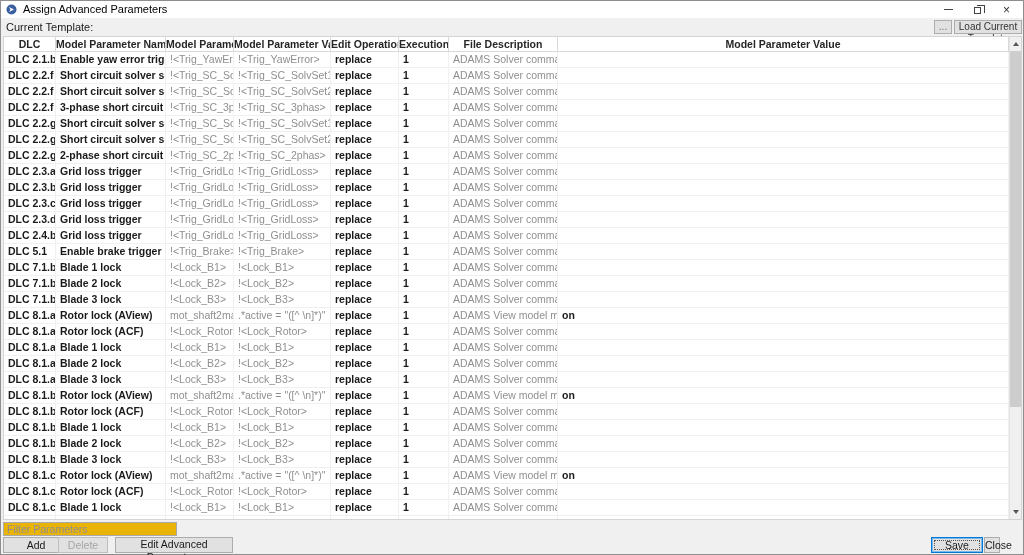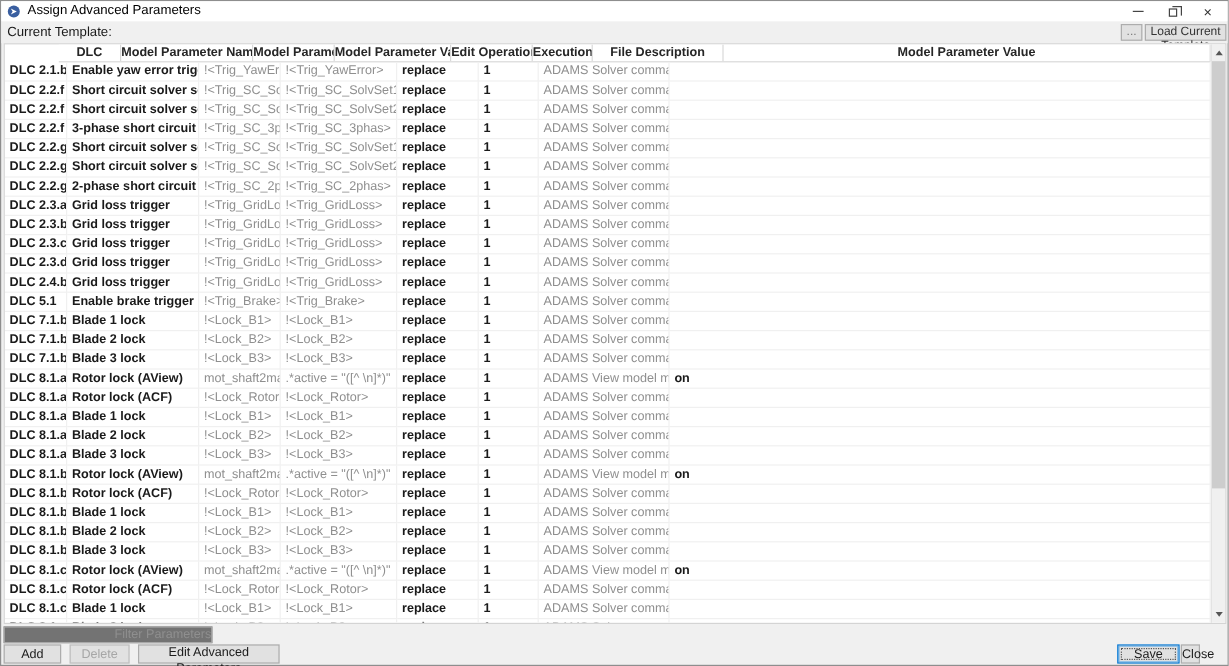--- a/index.html
+++ b/index.html
@@ -32,21 +32,21 @@
     font-size:10.5px; padding:0 2px; color:#1a1a1a;margin-top:44px; }
   .mini-btn { position:absolute; top:2px; height:14px; background:#e1e1e1; border:1px solid #adadad;
     font-family:"Liberation Sans",sans-serif; font-size:10px; line-height:12px; text-align:center; color:#333; padding:0; }
   .browse-btn { left:933px; width:18px; color:#777; }
   .load-btn { left:953px; width:68px; font-size:10px; }
 
   
   .table-wrap { position:absolute; left:2px; top:35px; width:1019px; height:484px;
     background:#fff; border:1px solid #d4d4d4; display:flex; }
   .grid { flex:1; display:flex; flex-direction:column; overflow:hidden; }
-  .thead { display:flex; height:15px; border-bottom:1px solid #d9d9d9; background:#fff; flex:none;margin-left:45px; }
+  .thead { display:flex; height:15px; border-bottom:1px solid #d9d9d9; background:#fff; flex:none; }
   .hcell { border-right:1px solid #d9d9d9; font-weight:bold; font-size:10.5px; text-align:center;
     line-height:14px; color:#262626; white-space:nowrap; overflow:hidden; }
   .rows { flex:1; overflow:hidden; }
   .trow { display:flex; height:16px; }
   .cell { border-right:1px solid #f0f0f0; border-bottom:1px solid #f0f0f0; font-size:10.5px;
     line-height:15px; padding-left:4px; white-space:nowrap; overflow:hidden;
     color:#1a1a1a; font-weight:bold; }
   .trow .cell:nth-child(3), .trow .cell:nth-child(4), .trow .cell:nth-child(7) {
     color:#8f8f8f; font-weight:normal; }
   .c0 { width:52px; flex:none; }
@@ -62,27 +62,27 @@
   .vscroll { width:12px; flex:none; background:#f0f0f0; border-left:1px solid #e3e3e3; position:relative; }
   .sb-btn { position:absolute; left:0; width:11px; height:14px; display:flex; align-items:center; justify-content:center; }
   .sb-up { top:0; }
   .sb-down { bottom:0; }
   .tri-up { width:0; height:0; border-left:3px solid transparent; border-right:3px solid transparent; border-bottom:4px solid #555; }
   .tri-down { width:0; height:0; border-left:3px solid transparent; border-right:3px solid transparent; border-top:4px solid #555; }
   .sb-thumb { position:absolute; top:14px; left:0; width:11px; height:356px; background:#cdcdcd; }
 
   
   .filter-input { position:absolute; left:2px; top:521px; width:174px; height:14px;
-    border:1px solid #a9a9a9; background:#737373; font-family:"Liberation Sans",sans-serif;
-    font-size:10.5px; padding-left:3px; color:#1a1a1a;text-align:right; }
+    border:1px solid #a9a9a9; background:#eab308; font-family:"Liberation Sans",sans-serif;
+    font-size:10.5px; padding-left:3px; color:#1a1a1a; }
   .filter-input::placeholder { color:#8f8f8f; }
   .btn { position:absolute; top:536px; height:16px; background:#e1e1e1; border:1px solid #adadad;
     font-family:"Liberation Sans",sans-serif; font-size:10.5px; line-height:13px;
     text-align:center; color:#1a1a1a; padding:0; }
-  .add-btn { left:2px; width:48px; }
+  .add-btn { left:2px; width:66px; }
   .delete-btn { left:57px; width:50px; color:#a6a6a6; border-color:#bfbfbf;text-align:center; }
   .edit-btn { left:114px; width:118px; }
   .save-btn { left:930px; width:52px; border:1px solid #0078d7; box-shadow: inset 0 0 0 1px #7cb8e8;
     outline:1px dotted #555; outline-offset:-4px; }
   .close-btn { left:983px; width:16px; }
 </style>
 </head>
 <body>
 
 <div class="window">

